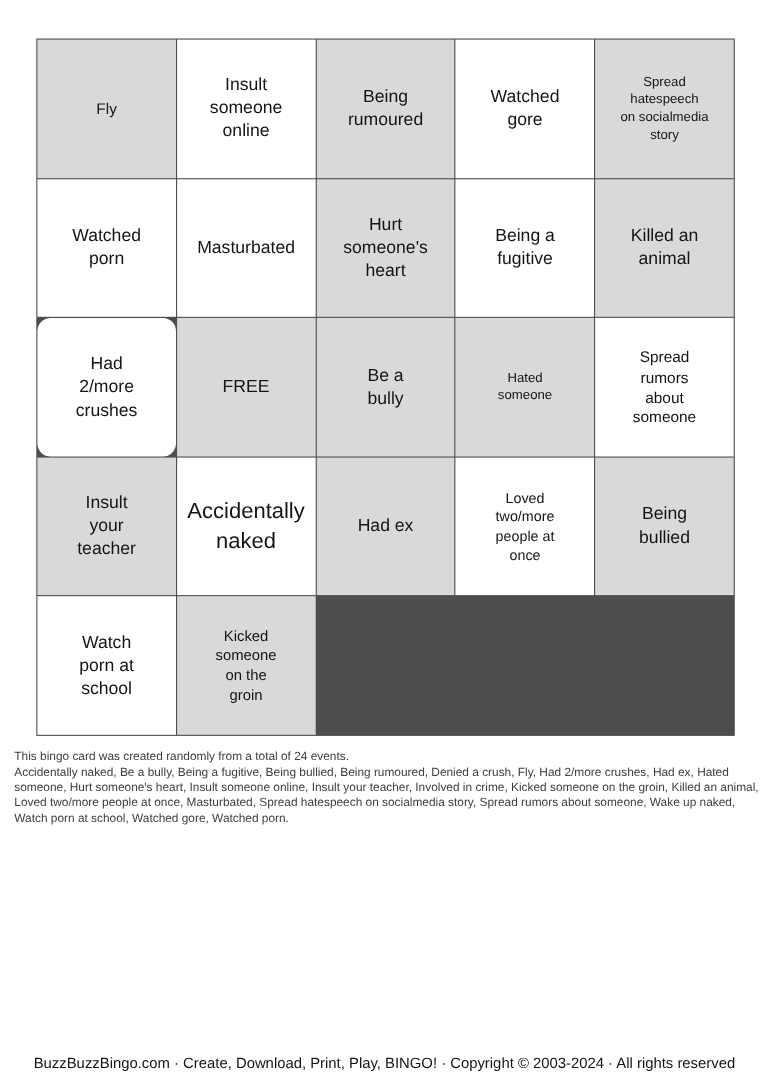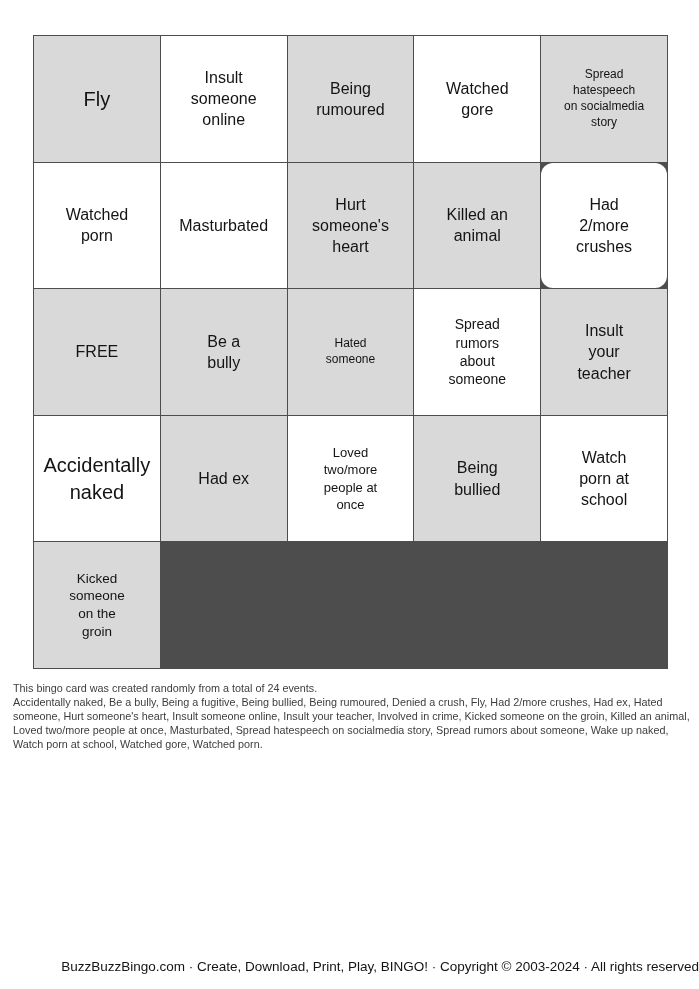--- a/index.html
+++ b/index.html
@@ -47,48 +47,50 @@
     font-size: 10.8px;
     line-height: 1.3;
     color: #3d3d3d;
     text-align: left;
   }
   .footer {
     position: absolute;
     left: 0;
     top: 959px;
     width: 100%;
-    text-align: right;
+    text-align: center;
     font-size: 13.5px;
     color: #141414;
   }
 </style>
 </head>
 <body>
 
 <div class="bingo-grid" id="bingo-grid">
-  <div class="cell shaded" style="font-size: 20px;">Fly</div>
+  <div class="cell shaded" style="font-size: 14px;">Fly</div>
   <div class="cell" style="font-size: 16px;">Insult
 someone
 online</div>
   <div class="cell shaded" style="font-size: 16px;">Being
 rumoured</div>
   <div class="cell" style="font-size: 16px;">Watched
 gore</div>
   <div class="cell shaded" style="font-size: 12px;">Spread
 hatespeech
 on socialmedia
 story</div>
 
   <div class="cell" style="font-size: 16px;">Watched
 porn</div>
   <div class="cell" style="font-size: 16px;">Masturbated</div>
   <div class="cell shaded" style="font-size: 16px;">Hurt
 someone's
 heart</div>
+  <div class="cell" style="font-size: 16px;">Being a
+fugitive</div>
 
   <div class="cell shaded" style="font-size: 16px;">Killed an
 animal</div>
   <div class="cell" style="font-size: 16px; border-radius: 12px;">Had
 2/more
 crushes</div>
   <div class="cell shaded" style="font-size: 16px;">FREE</div>
   <div class="cell shaded" style="font-size: 16px;">Be a
 bully</div>
 

